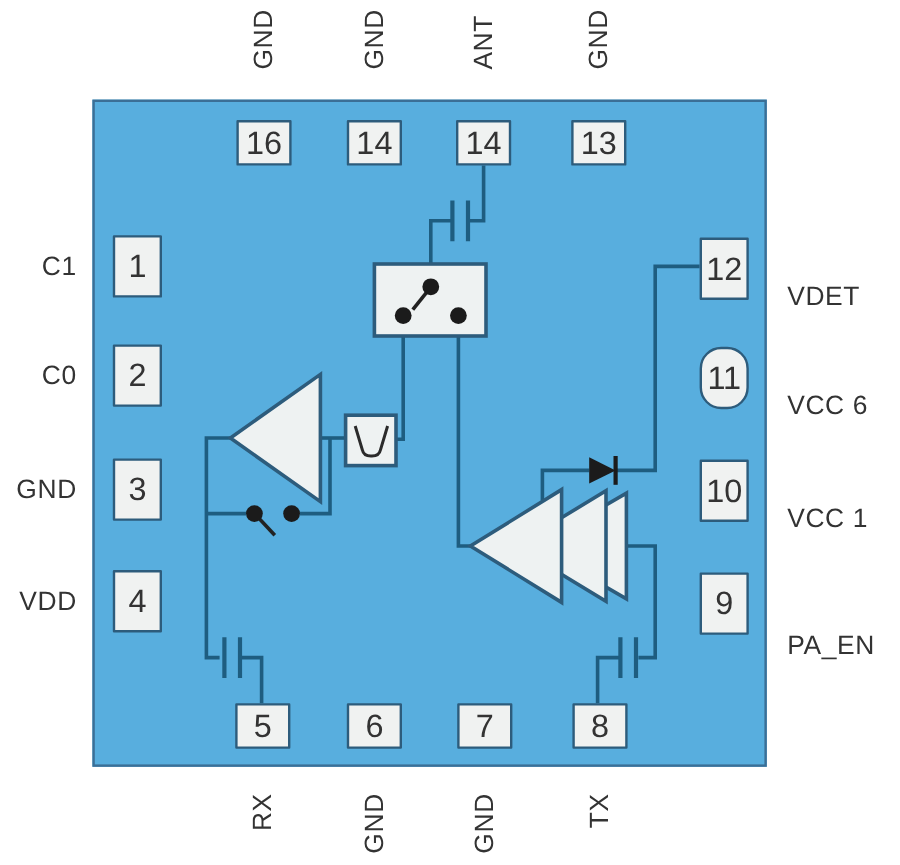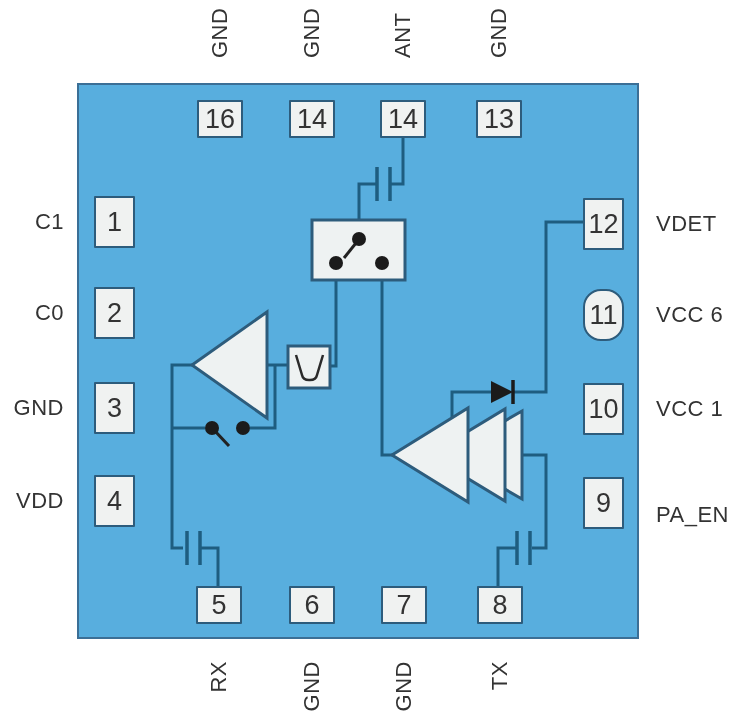--- a/index.html
+++ b/index.html
@@ -17,21 +17,21 @@
     box-sizing:border-box;display:flex;align-items:center;justify-content:center;
     color:#333333;font-size:27px;border-radius:1px;
   }
   .pin-h{width:46px;height:38px;}   
   .pin-v{width:41px;height:52px;}   
   .lbl{
     position:absolute;color:#333333;font-size:22px;letter-spacing:0.5px;
     white-space:nowrap;
   }
   .lbl-left{width:150px;text-align:right;left:-86px;}
-  .lbl-right{left:656px;text-align:right;}
+  .lbl-right{left:656px;text-align:right;margin-top:23px;}
   .lbl-vert{
     width:70px;height:24px;line-height:24px;
     transform:rotate(-90deg);
   }
   .lbl-vtop{text-align:left;top:11px;}
   .lbl-vbottom{text-align:right;top:684px;}
 </style>
 </head>
 <body>
 

